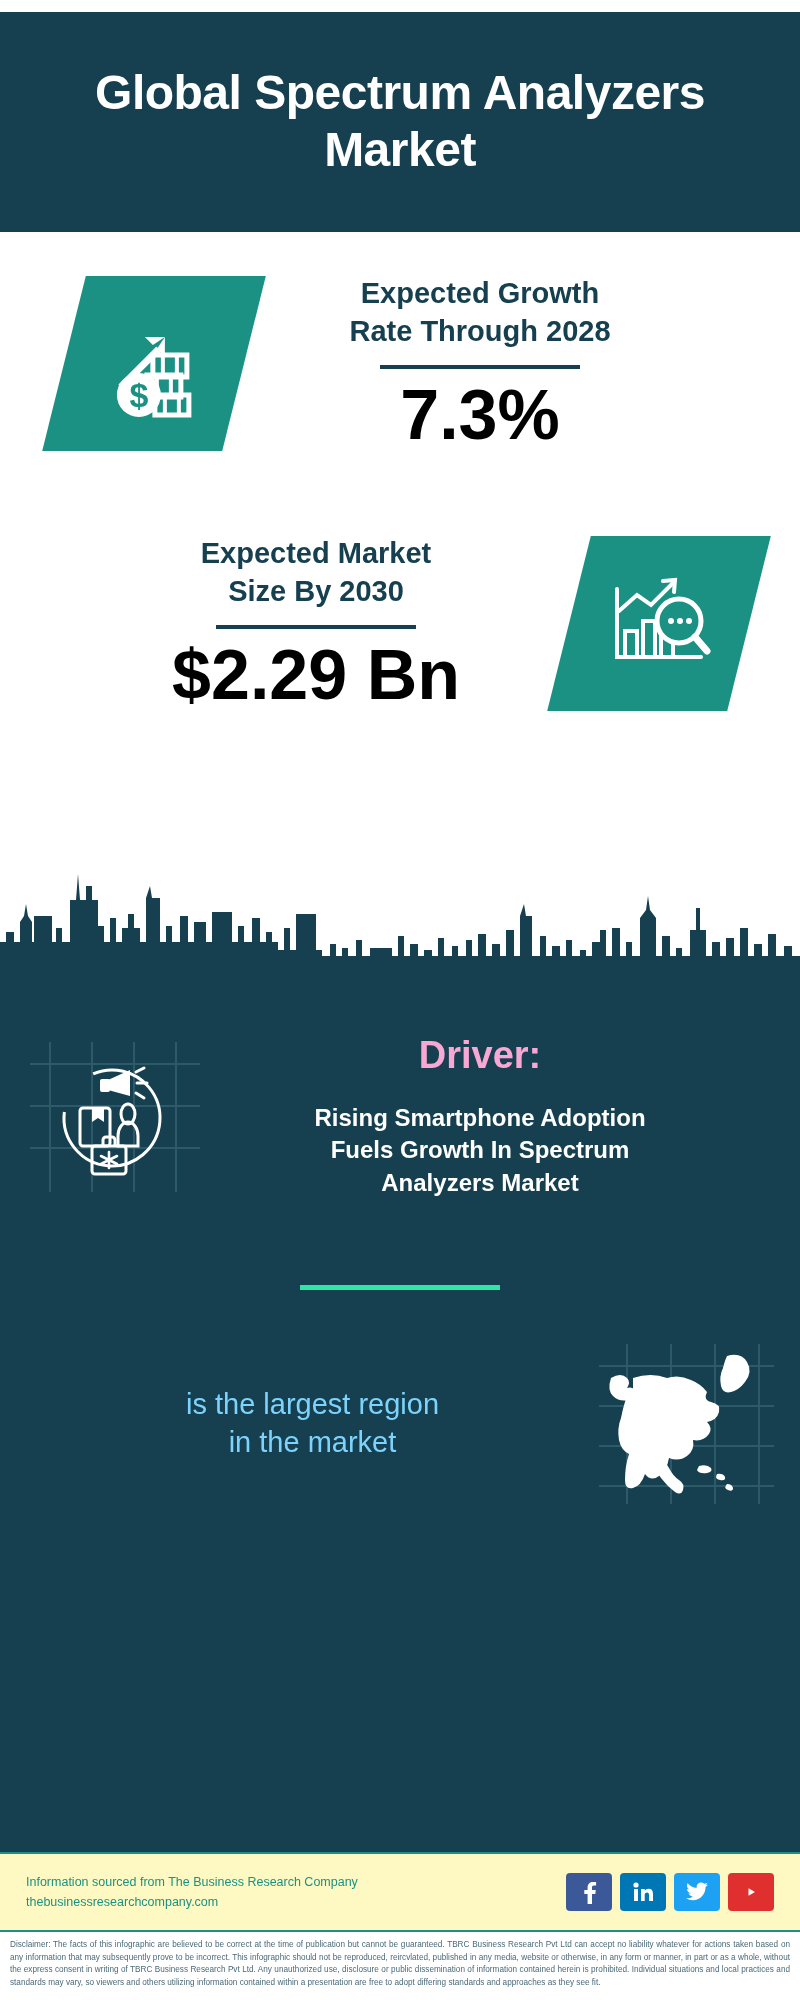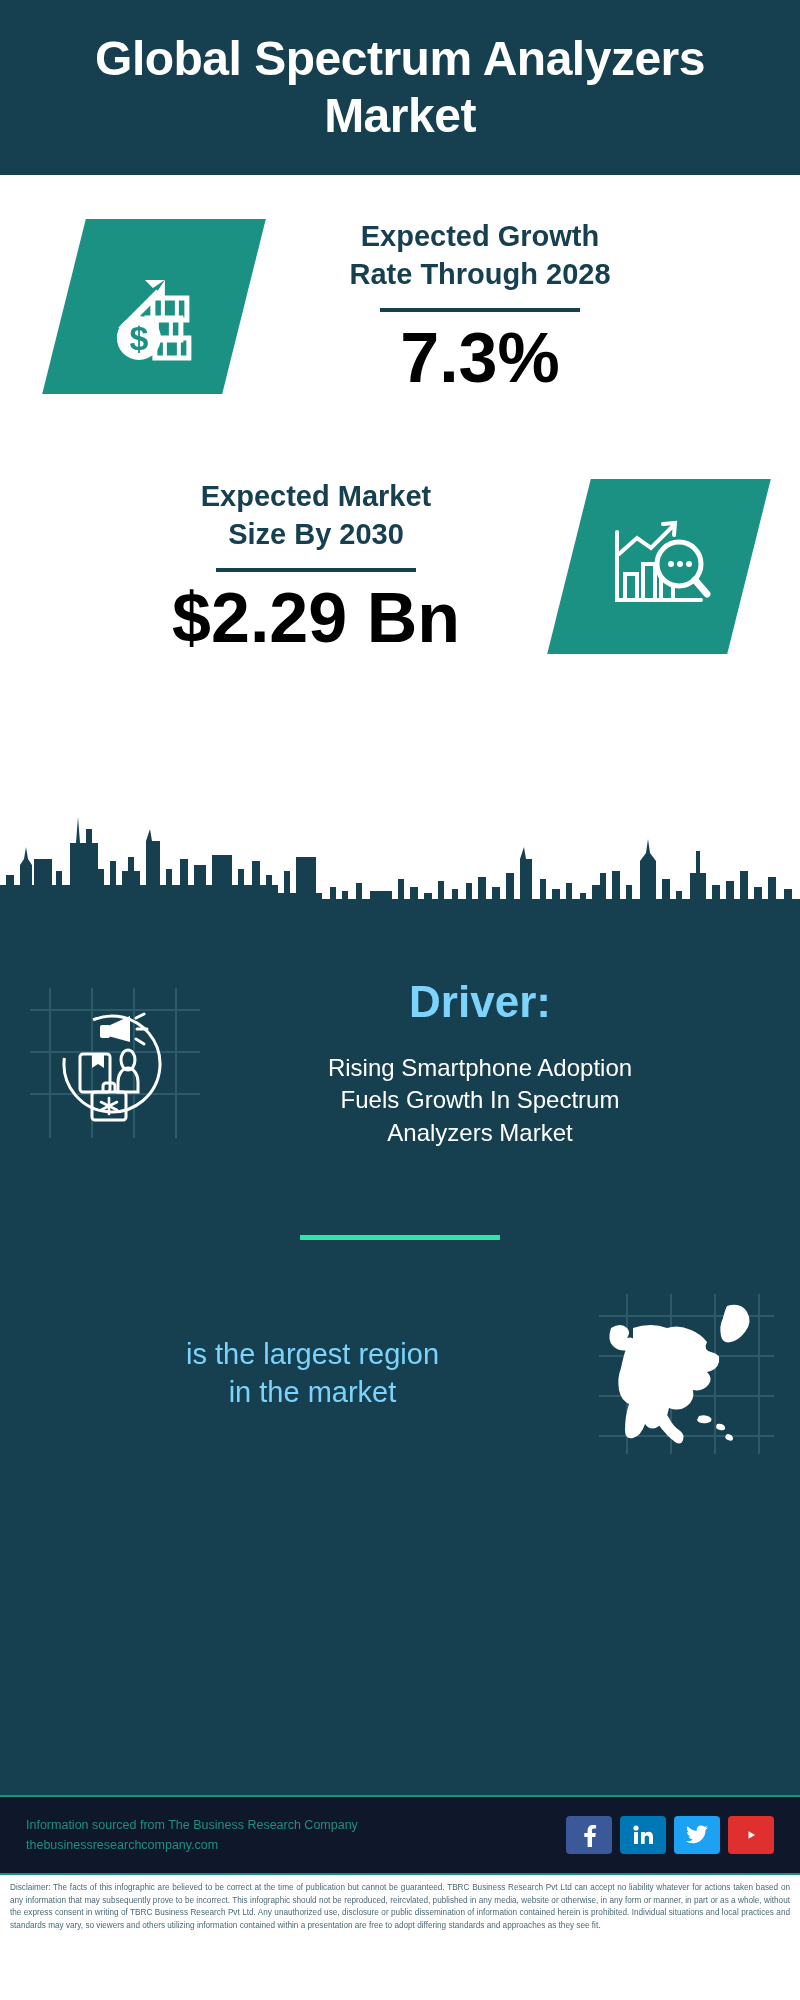--- a/index.html
+++ b/index.html
@@ -8,23 +8,24 @@
     width:800px; height:2000px;
     font-family:"Liberation Sans", sans-serif;
     background:#ffffff;
     overflow:hidden;
     position:relative;
   }
 
   
   .header {
     background:#16404f;
-    height:175px;
+    height:220px;
     display:flex; align-items:center; justify-content:center;
     padding:0 40px;
+    margin-top:12px;
   }
   .header h1 {
     color:#ffffff;
     font-size:48px;
     font-weight:bold;
     line-height:1.18;
     text-align:center;
     letter-spacing:-0.5px;
   }
 
@@ -83,25 +84,25 @@
     display:block;
   }
 
   .driver {
     display:flex; align-items:center;
     padding:60px 30px 0 30px;
   }
   .driver-icon { flex:0 0 auto; width:170px; height:150px; }
   .driver-text { flex:1 1 auto; text-align:center; padding-right:10px; }
   .driver-title {
-    color:#7dd3fc; font-size:44px; font-weight:bold;
+    color:#f9a8d4; font-size:38px; font-weight:bold;
     margin-bottom:14px;
   }
   .driver-body {
-    color:#ffffff; font-size:24px; font-weight:normal; line-height:1.35;margin-top:25px;
+    color:#ffffff; font-size:24px; font-weight:bold; line-height:1.35;margin-top:25px;
   }
 
   .mid-rule {
     width:200px; height:5px; background:#2ee6a8;
     margin:86px auto 0 auto;
   }
 
   .region {
     display:flex; align-items:center;
     padding:54px 26px 0 26px;
@@ -110,21 +111,21 @@
   .region-name {
     color:#2ee6a8; font-size:35px; font-weight:bold; line-height:1.2;
   }
   .region-sub {
     color:#7dd3fc; font-size:29px; font-weight:normal; line-height:1.3;
   }
   .region-map { flex:0 0 auto; width:175px; height:160px; }
 
   
   .footer {
-    background:#0f172a;
+    background:#fef9c3;
     border-top:2px solid #1b9184;
     height:78px;
     display:flex; align-items:center;
     padding:0 26px;
   }
   .footer-text { flex:1 1 auto; }
   .footer-line {
     color:#1b9184; font-size:12.5px; line-height:1.6;
   }
   .socials { display:flex; gap:8px; align-items:center; }

